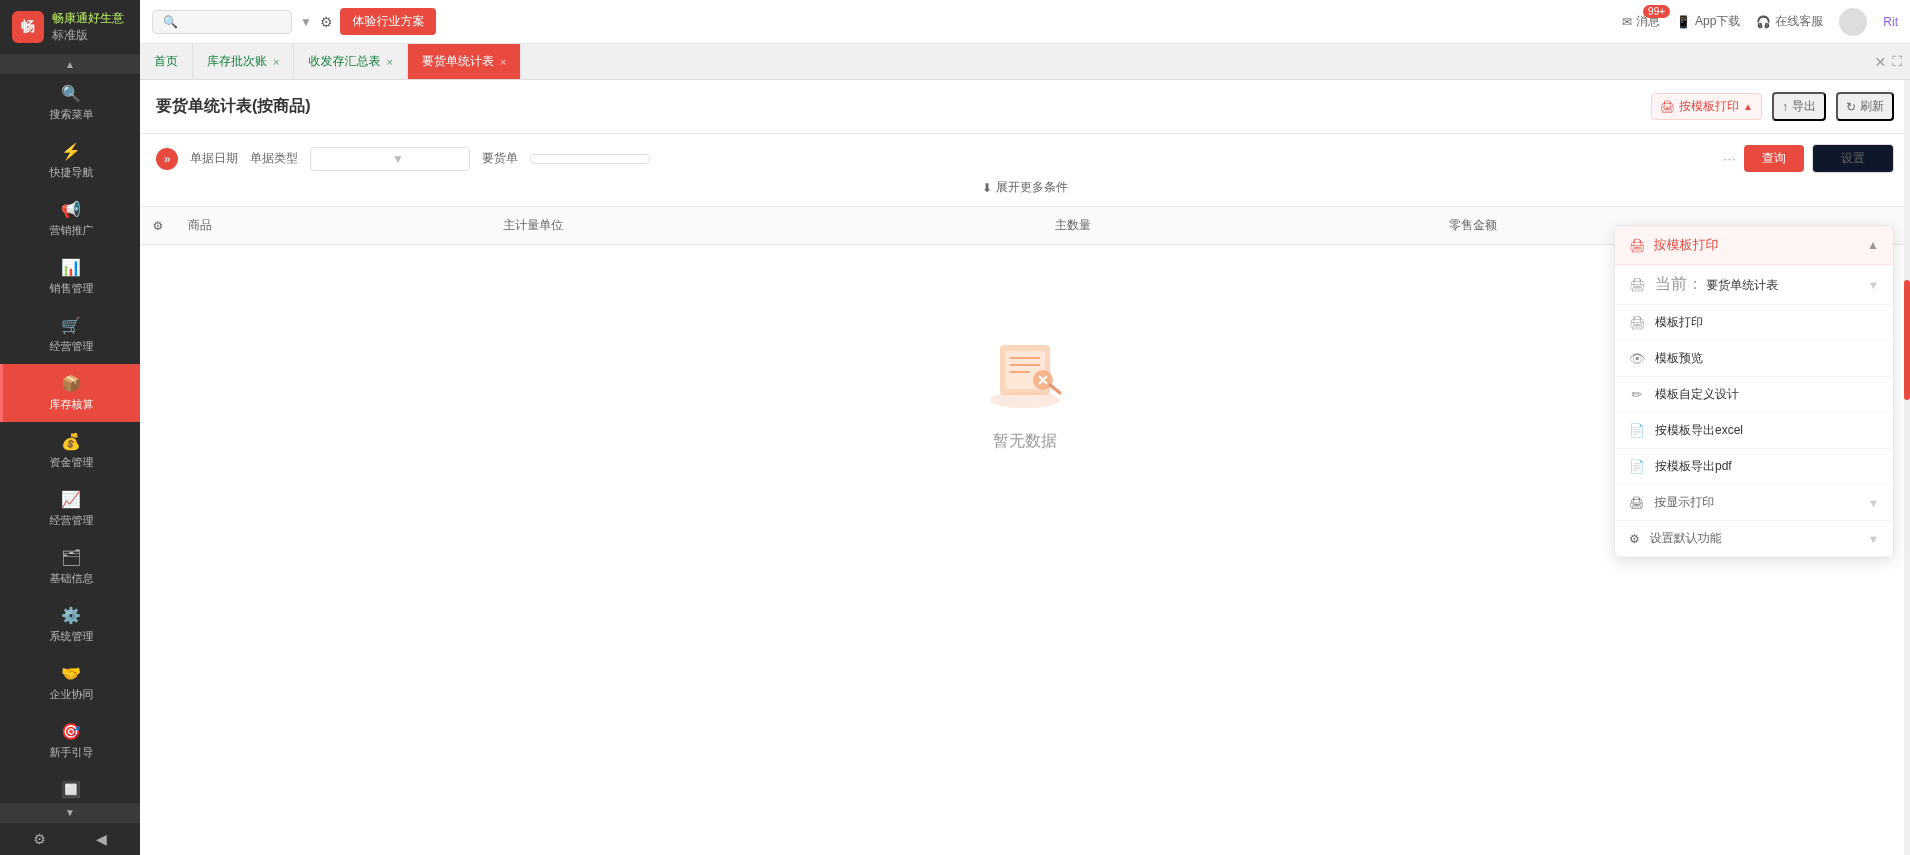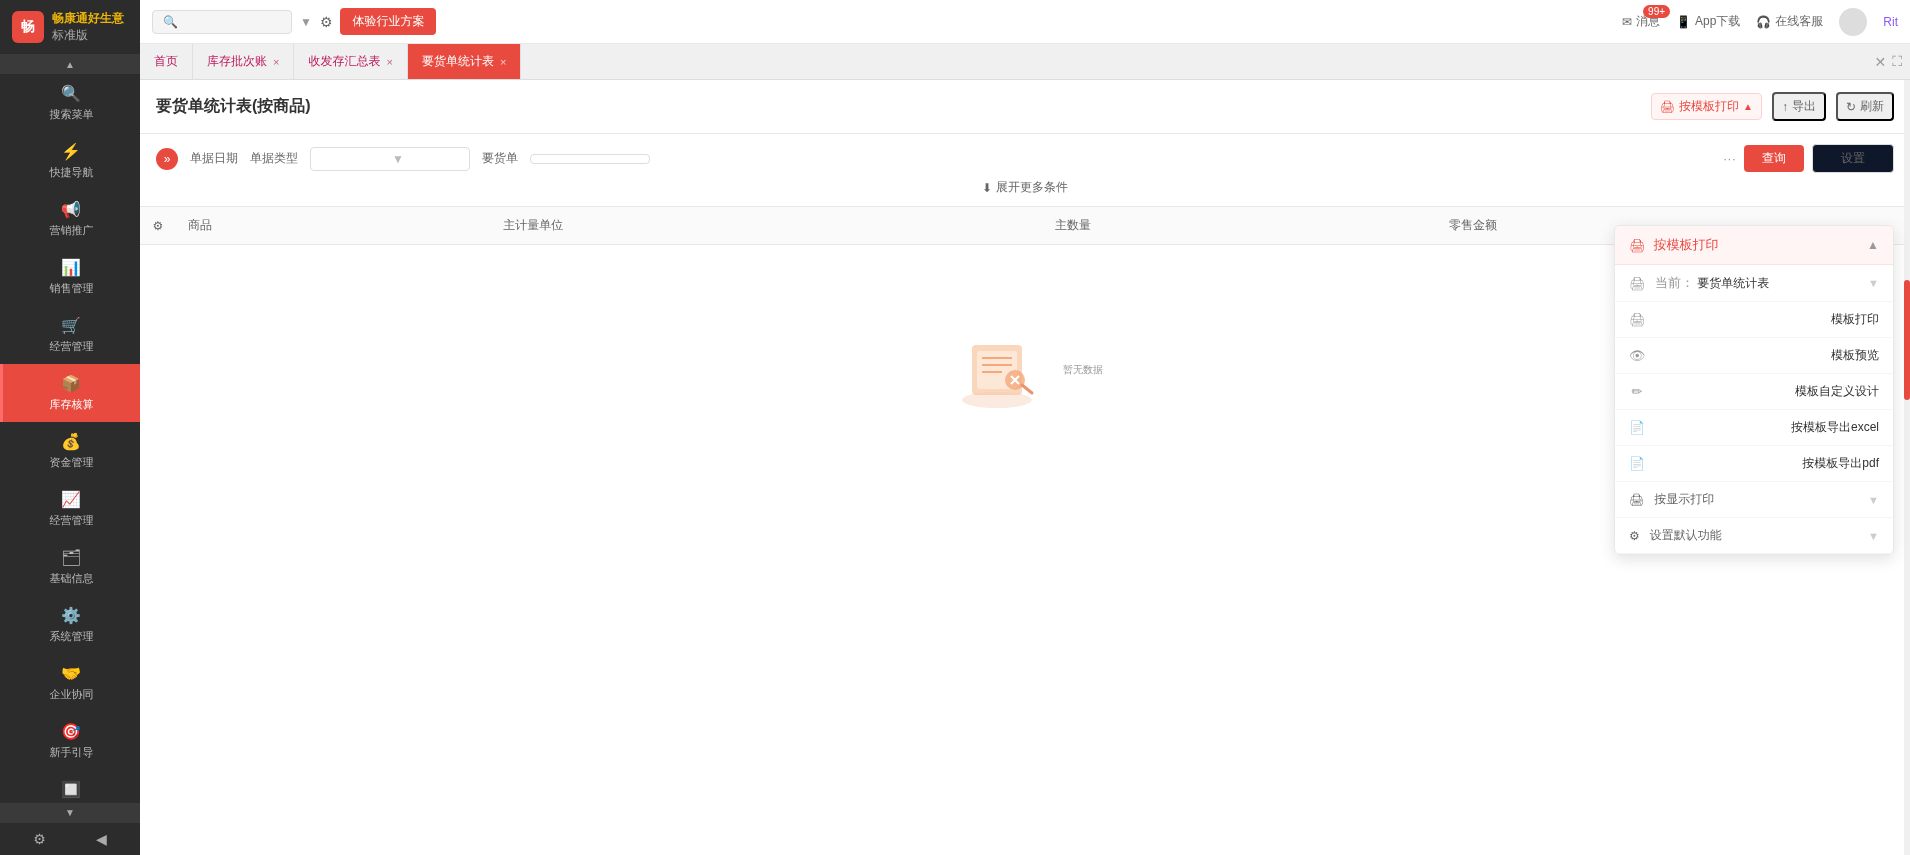--- a/index.html
+++ b/index.html
@@ -28,21 +28,21 @@
       background: #e84a3f;
       border-radius: 6px;
       display: flex;
       align-items: center;
       justify-content: center;
       color: white;
       font-size: 14px;
       font-weight: bold;
       flex-shrink: 0;
     }
-    .logo-text { font-size: 12px; color: #eab308; line-height: 1.4; font-weight: bold; }
+    .logo-text { font-size: 12px; color: #bef264; line-height: 1.4; }
     .logo-sub { font-size: 12px; color: #aaa; }
 
     .sidebar-nav { flex: 1; overflow-y: auto; }
     .sidebar-item {
       display: flex;
       flex-direction: column;
       align-items: center;
       padding: 10px 6px;
       cursor: pointer;
       color: #bbb;
@@ -155,21 +155,21 @@
       flex-shrink: 0;
       border-bottom: 1px solid #ddd;
     }
     .tab {
       display: flex;
       align-items: center;
       padding: 0 14px;
       height: 100%;
       font-size: 12px;
       cursor: pointer;
-      color: #be185d;
+      color: #15803d;
       gap: 6px;
       border-right: 1px solid #e0e0e0;
       white-space: nowrap;
     }
     .tab.active {
       background: #e84a3f;
       color: white;
     }
     .tab-close { font-size: 11px; cursor: pointer; opacity: 0.7; }
     .tabs-right {
@@ -299,26 +299,26 @@
       padding: 10px 12px;
       border-bottom: 1px solid #f0f0f0;
       font-size: 12px;
       color: #333;
     }
     .th-gear { width: 36px; text-align: center; }
 
     
     .empty-state {
       display: flex;
-      flex-direction: row;
+      flex-direction: column;
       align-items: center;
       justify-content: center;
       padding: 80px 0;
       color: #999;
-      font-size: 10px;
+      font-size: 16px;
       gap: 16px;
     }
     .print-dropdown {
       position: absolute;
       top: 145px;
       right: 16px;
       width: 280px;
       background: #fff;
       border: 1px solid #e8e8e8;
       border-radius: 6px;
@@ -347,21 +347,21 @@
       display: flex;
       align-items: center;
       gap: 10px;
       padding: 9px 14px;
       font-size: 12px;
       color: #333;
       cursor: pointer;
       border-bottom: 1px solid #f5f5f5;
     }
     .dropdown-item-icon { color: #999; font-size: 13px; width: 16px; text-align: center; }
-    .dropdown-item-text { flex: 1; text-align: right; }
+    .dropdown-item-text { flex: 1; }
     .dropdown-item-arrow { color: #ccc; font-size: 11px; }
     .dropdown-sub-header {
       display: flex;
       align-items: center;
       justify-content: space-between;
       padding: 9px 14px;
       font-size: 12px;
       color: #333;
       cursor: pointer;
       border-bottom: 1px solid #f5f5f5;
@@ -612,21 +612,21 @@
         <div class="dropdown-header-left">
           <span>🖨</span>
           <span>按模板打印</span>
         </div>
         <span class="dropdown-up-btn">▲</span>
       </div>
 
       <div class="dropdown-item">
         <span class="dropdown-item-icon">🖨</span>
         <div style="flex:1">
-          <span style="color:#999;font-size:13px">当前：</span>
+          <span style="color:#999;font-size:16px">当前：</span>
           <span>要货单统计表</span>
         </div>
         <span class="dropdown-item-arrow">▼</span>
       </div>
 
       <div class="dropdown-item">
         <span class="dropdown-item-icon">🖨</span>
         <span class="dropdown-item-text">模板打印</span>
       </div>
 

